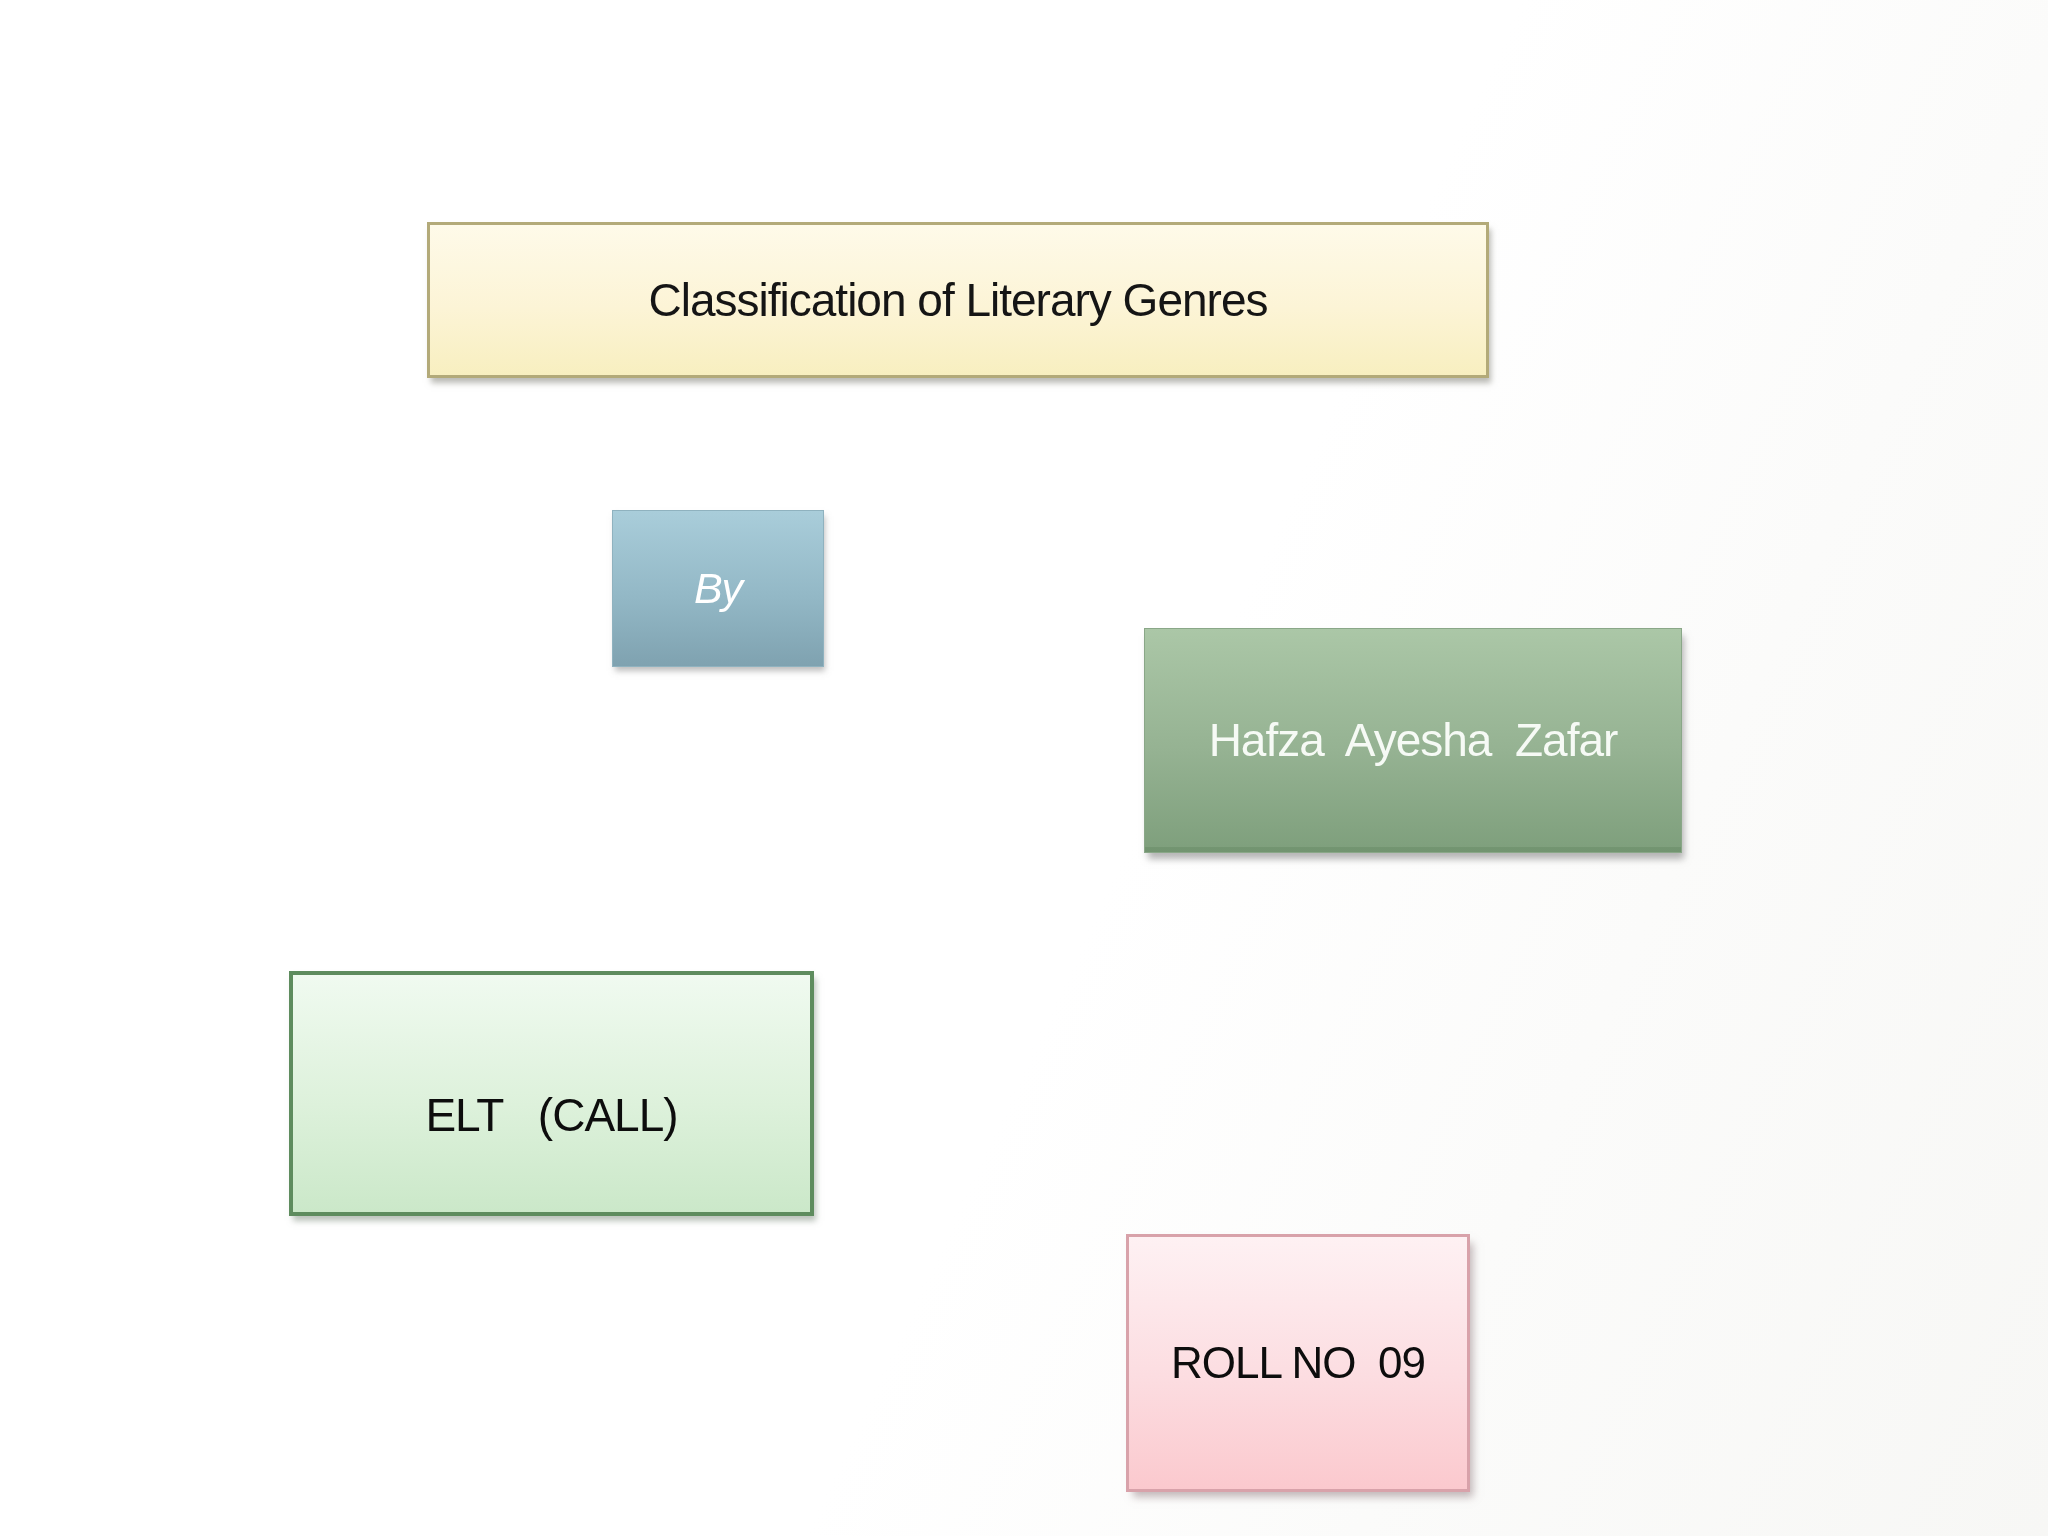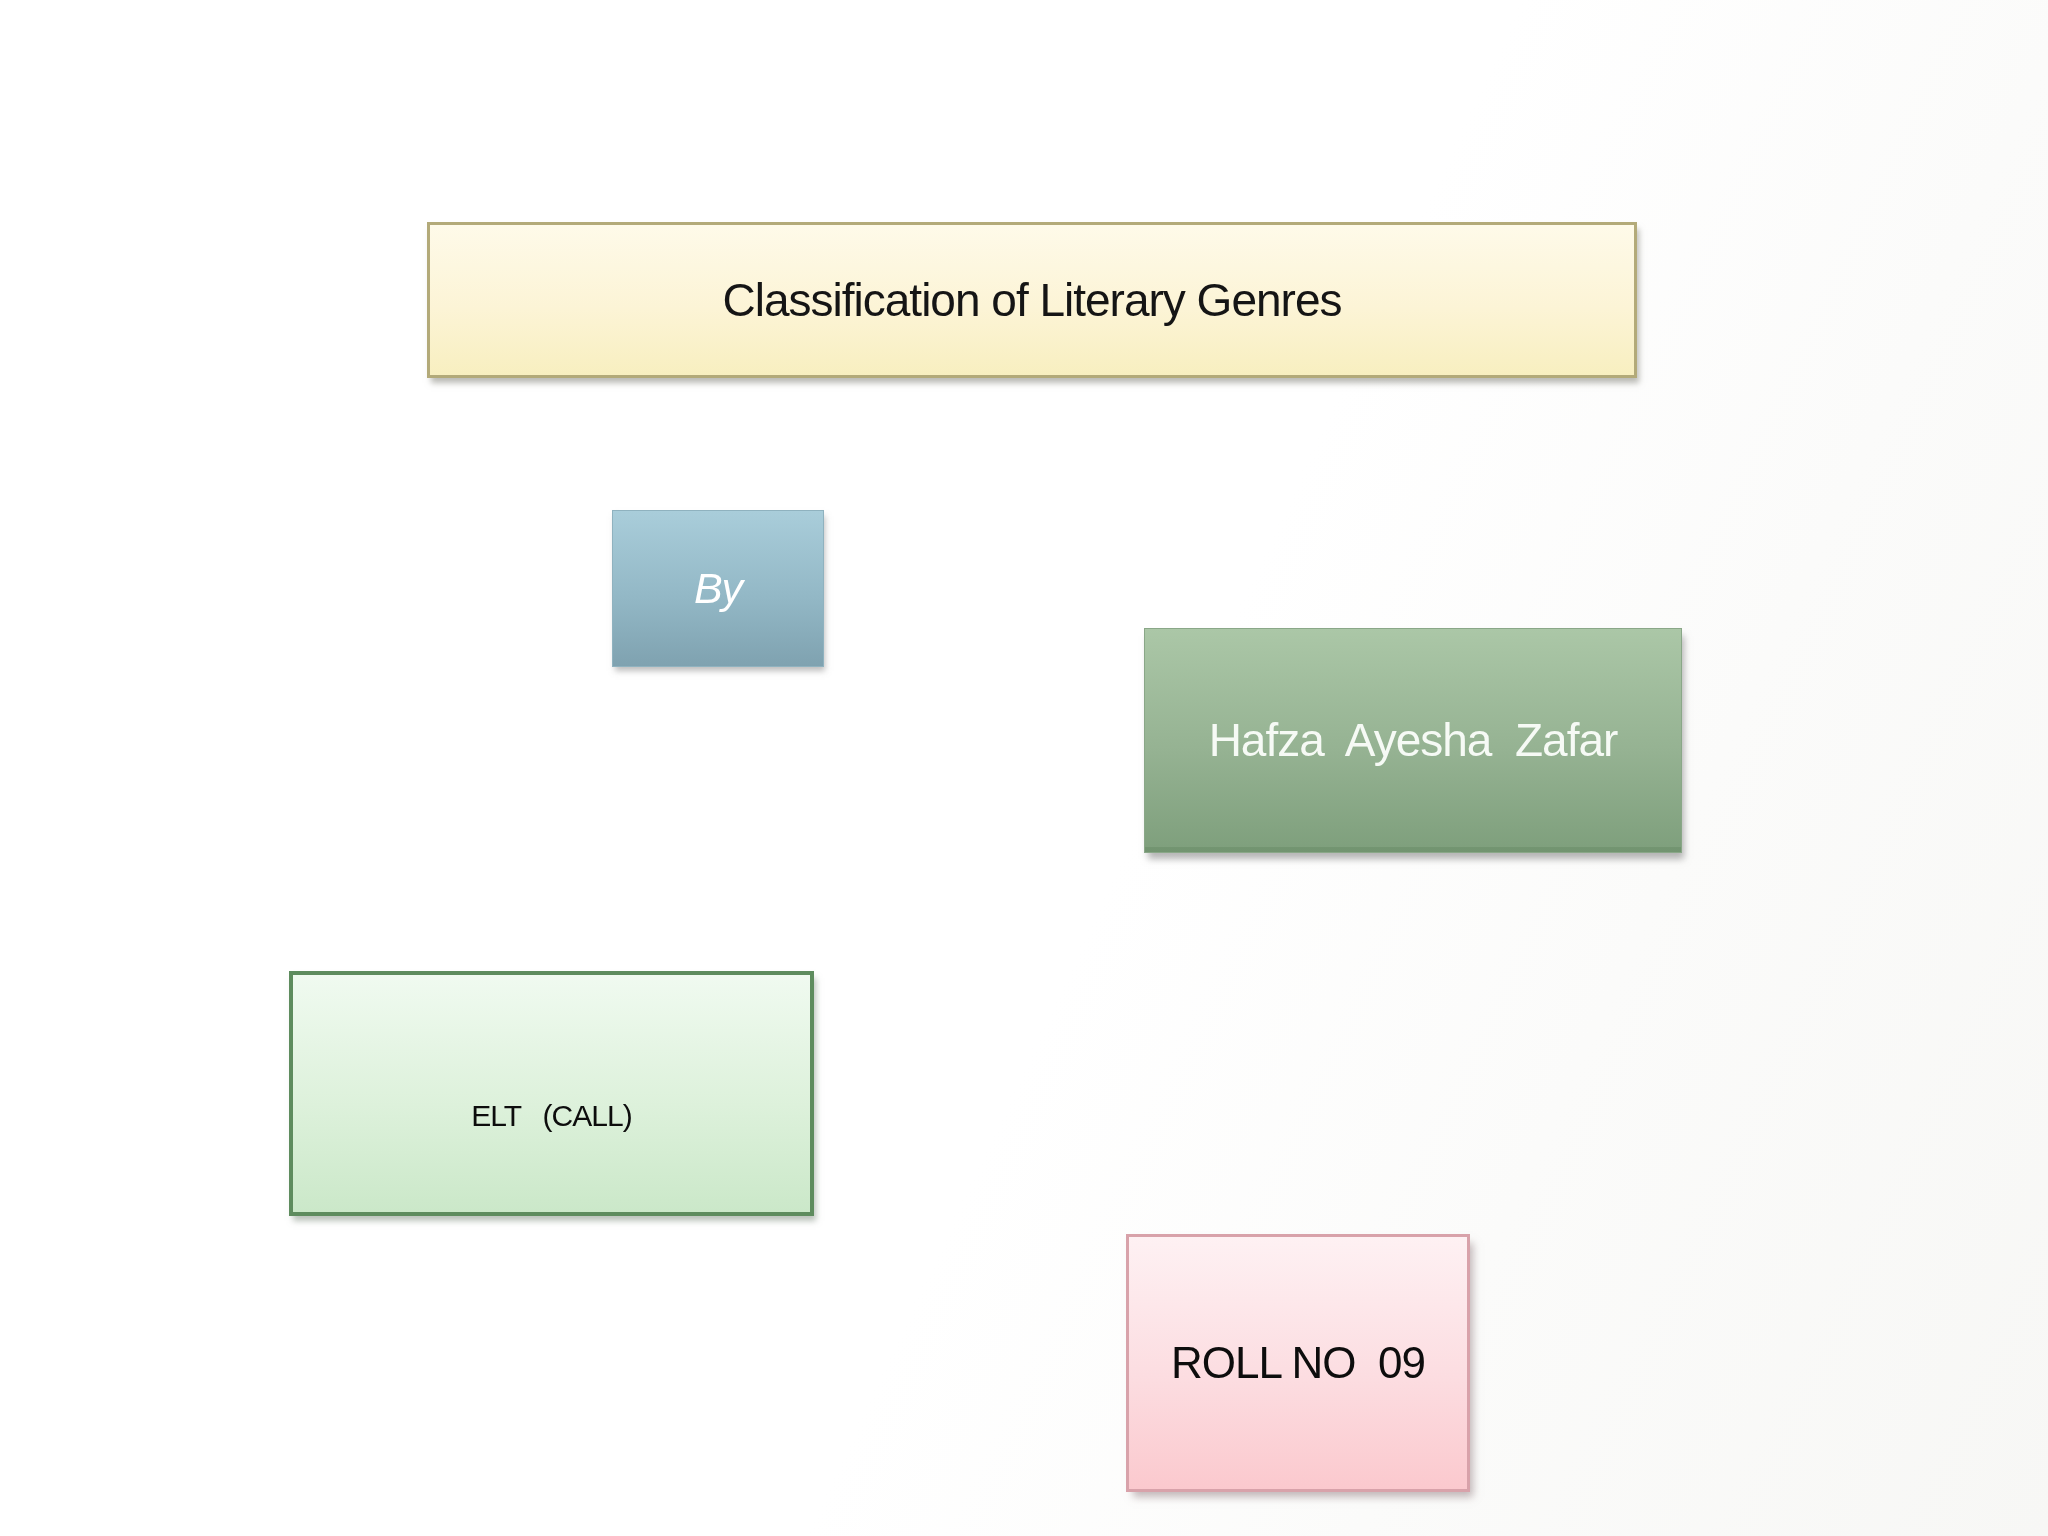--- a/index.html
+++ b/index.html
@@ -26,21 +26,21 @@
   .shape-label {
     white-space: pre;          
     letter-spacing: -1px;
     line-height: 1.1;
     text-align: center;
   }
 
   
   .title-box {
     left: 427px;  top: 222px;
-    width: 1210px; height: 156px;
+    width: 1062px; height: 156px;
     background: linear-gradient(to bottom, #fefaе9 0%, #fefae9 0%, #fcf4d6 55%, #f8efc0 100%);
     background: linear-gradient(to bottom, #fefae9 0%, #fcf4d6 55%, #f8efc0 100%);
     border: 3px solid #b3aa79;
     box-shadow: 3px 6px 6px -1px rgba(130,130,120,0.55);
     align-items: center;
   }
   .title-box .shape-label { font-size: 46px; color: #151515; }
 
   
   .by-box {
@@ -63,21 +63,21 @@
   .author-box .shape-label { font-size: 46px; color: #f6faf5; }
 
   
   .elt-box {
     left: 289px;  top: 971px;
     width: 525px; height: 245px;
     background: linear-gradient(to bottom, #f0faf0 0%, #ddf1db 55%, #cbe8c9 100%);
     border: 4px solid #5e8c5e;
     box-shadow: 3px 6px 6px -1px rgba(120,135,120,0.5);
   }
-  .elt-box .shape-label { font-size: 30px; color: #0d0d0d; margin-top: 44px; }
+  .elt-box .shape-label { font-size: 46px; color: #0d0d0d; margin-top: 44px; }
 
   
   .roll-box {
     left: 1126px; top: 1227px;
     width: 344px; height: 258px;
     background: linear-gradient(to bottom, #fef1f3 0%, #fcdde1 55%, #fbc9ce 100%);
     border: 3px solid #d8a2aa;
     box-shadow: 5px 7px 8px -2px rgba(145,125,130,0.55);
     margin-top: 7px;
   }

